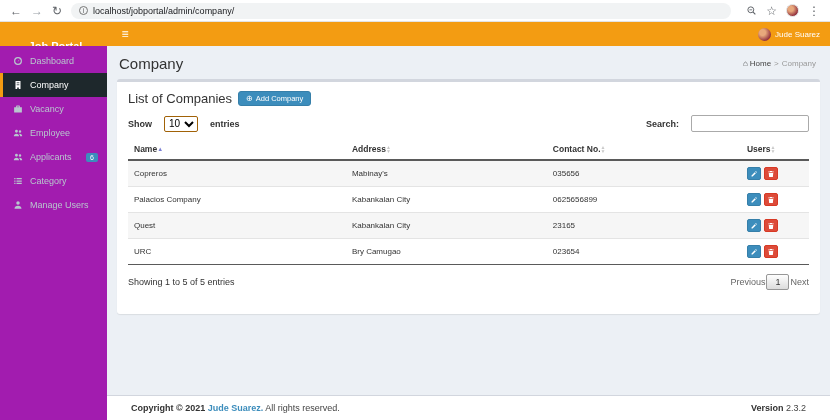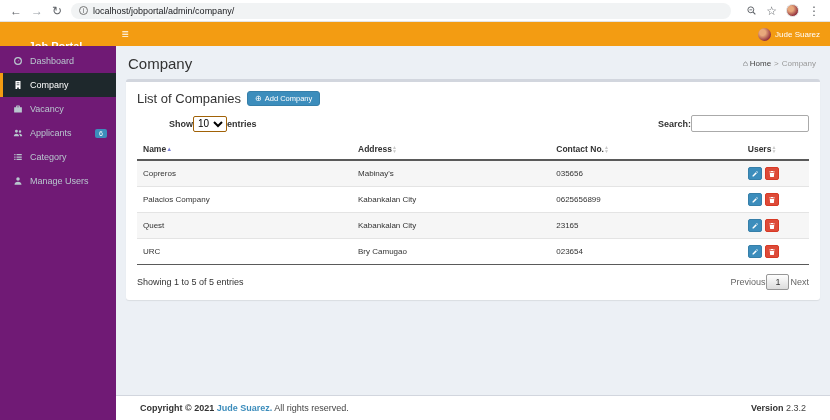--- a/index.html
+++ b/index.html
@@ -17,46 +17,46 @@
 
   
   .navbar { height:24px; background:#f39c12; display:flex; align-items:stretch; }
   .brand { width:111px; background:#e08e0b; color:#fff; font-weight:bold; font-size:11px; display:flex; align-items:center; justify-content:center;margin-top:24px; }
   .hamburger { width:28px; color:#fff; font-size:12px; display:flex; align-items:center; justify-content:center; cursor:pointer; }
   .nav-user { margin-left:auto; display:flex; align-items:center; gap:4px; padding:0 10px; color:#fff; font-size:8px; cursor:pointer; }
   .nav-avatar { width:13px; height:13px; border-radius:50%; background:radial-gradient(circle at 35% 35%, #e8a87c 25%, #8e2a3a 75%); }
 
   
   .wrapper { display:flex; height:374px; }
-  .sidebar { width:116px; background:#701a75; padding-top:3px; flex-shrink:0; }
+  .sidebar { width:107px; background:#a21caf; padding-top:3px; flex-shrink:0; }
   .menu-item { display:flex; align-items:center; gap:7px; padding:7px 9px 7px 10px; color:#b8c7ce; font-size:9px; cursor:pointer; border-left:3px solid transparent; }
   .menu-item.active { background:#1e282c; color:#fff; border-left-color:#f39c12; }
   .menu-icon { width:10px; height:10px; flex-shrink:0; }
   .menu-icon svg { width:10px; height:10px; display:block; fill:currentColor; stroke:none; }
   .menu-badge { margin-left:auto; background:#3c8dbc; color:#fff; font-size:7px; padding:1px 4px; border-radius:2px; }
 
   .main { flex:1; display:flex; flex-direction:column; background:#ecf0f5; min-width:0; }
 
   
   .content-header { display:flex; align-items:center; justify-content:space-between; padding:9px 14px 7px 12px; }
   .page-title { font-size:15px; font-weight:400; color:#333; }
   .breadcrumb { display:flex; align-items:center; gap:3px; font-size:8px; color:#444; }
   .crumb-home { display:flex; align-items:center; gap:2px; color:#444; cursor:pointer; }
   .crumb-sep { color:#999; }
   .crumb-current { color:#999; }
 
   
-  .box { background:#fff; margin:0 10px; border-top:3px solid #d2d6de; border-radius:3px; box-shadow:0 1px 1px rgba(0,0,0,.08); padding:9px 11px 10px; }
+  .box { background:#fff; margin:0 10px; border-top:3px solid #d2d6de; border-radius:3px; box-shadow:0 1px 1px rgba(0,0,0,.08); padding:9px 11px 24px; }
   .box-title-row { display:flex; align-items:center; gap:6px; margin-bottom:9px; }
   .box-title { font-size:13px; color:#333; }
   .add-btn { display:inline-flex; align-items:center; gap:3px; background:#3c8dbc; color:#fff; border:1px solid #367fa9; border-radius:3px; font-size:7.5px; padding:2px 7px; cursor:pointer; font-family:inherit; }
   .add-btn .plus { font-size:8px; line-height:1; }
 
   .controls-row { display:flex; align-items:center; justify-content:space-between; margin-bottom:7px; }
-  .show-group, .search-group { display:flex; align-items:center; gap:0; font-size:9px; font-weight:bold; color:#333;margin-left:32px; }
+  .show-group, .search-group { display:flex; align-items:center; gap:12px; font-size:9px; font-weight:bold; color:#333; }
   .len-select { font-size:10px; height:16px; border:1px solid #a16207; border-radius:2px; background:#fff; font-family:inherit; }
   .search-input { width:118px; height:17px; border:1px solid #aaa; border-radius:2px; font-size:9px; padding:0 4px; font-family:inherit; }
 
   table { width:100%; border-collapse:collapse; table-layout:fixed; }
   thead th { text-align:left; font-size:8.5px; color:#333; padding:5px 6px; border-bottom:2px solid #5a5a5a; cursor:pointer; }
   .th-inner { display:flex; align-items:center; justify-content:flex-start; }
   .sort-asc { color:#7a7fd3; font-size:6px; line-height:1; }
   .sort-both { display:flex; flex-direction:column; color:#c9c9c9; font-size:5px; line-height:0.9; }
   tbody td { font-size:8px; color:#333; padding:6px 6px; border-top:1px solid #e4e4e4; }
   tbody tr:nth-child(odd) { background:#f6f6f6; }
@@ -132,20 +132,28 @@
       </span>
       <span>Company</span>
     </div>
     <div class="menu-item">
       <span class="menu-icon">
         <svg viewBox="0 0 16 16">
             <path fill-rule="evenodd" d="M6 2.5h4a1 1 0 0 1 1 1V5h3.2v8.5H1.8V5H5V3.5a1 1 0 0 1 1-1zm.8 1.3V5h2.4V3.8H6.8z"></path>
           </svg>
       </span>
       <span>Vacancy</span>
+    </div>
+    <div class="menu-item">
+      <span class="menu-icon">
+        <svg viewBox="0 0 16 16">
+            <path d="M5.5 7.5a2.3 2.3 0 1 0 0-4.6 2.3 2.3 0 0 0 0 4.6zM1.3 13c0-2.3 1.9-3.8 4.2-3.8s4.2 1.5 4.2 3.8H1.3zM11.2 7.6a2 2 0 1 0 0-4 2 2 0 0 0 0 4zM10.8 9.2c2.2 0 3.9 1.4 3.9 3.8h-3.4c0-1.5-.6-2.9-1.7-3.6z"></path>
+          </svg>
+      </span>
+      <span>Employee</span>
     </div>
     <div class="menu-item">
       <span class="menu-icon">
         <svg viewBox="0 0 16 16">
             <path d="M5.5 7.5a2.3 2.3 0 1 0 0-4.6 2.3 2.3 0 0 0 0 4.6zM1.3 13c0-2.3 1.9-3.8 4.2-3.8s4.2 1.5 4.2 3.8H1.3zM11.2 7.6a2 2 0 1 0 0-4 2 2 0 0 0 0 4zM10.8 9.2c2.2 0 3.9 1.4 3.9 3.8h-3.4c0-1.5-.6-2.9-1.7-3.6z"></path>
           </svg>
       </span>
       <span>Applicants</span>
       <span class="menu-badge">6</span>
     </div>

